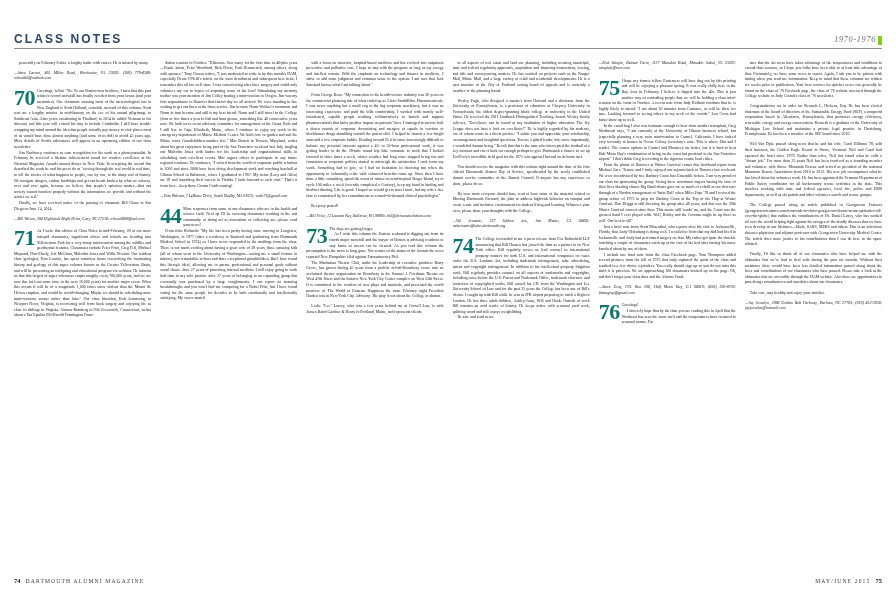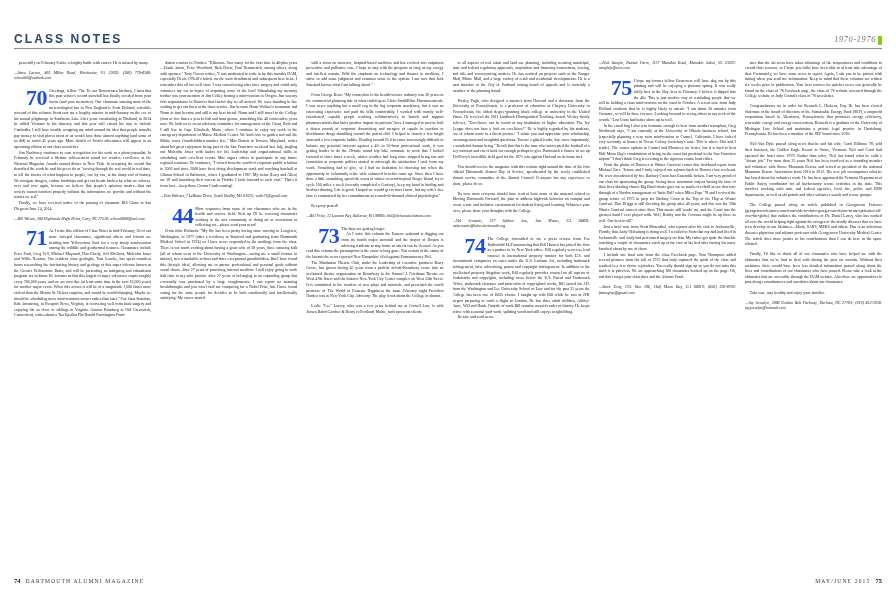--- a/index.html
+++ b/index.html
@@ -90,23 +90,23 @@
   .entry {
     margin-top: 7px;
   }
   .entry:first-child { margin-top: 0; }
   .dropcap {
     float: left;
     font-family: "Liberation Serif", serif;
     font-weight: bold;
     font-size: 22px;
     line-height: 0.82;
-    margin: 1px 2px 0 12px;
+    margin: 1px 2px 0 0;
     letter-spacing: -0.5px;
-    color: #1d4ed8;
+    color: #0f766e;
   }
   .entry p { text-indent: 0; }
   .entry p + p { text-indent: 5px; }
 
   
   .footer {
     position: absolute;
     left: 14px;
     right: 14px;
     bottom: 16px;
@@ -196,20 +196,25 @@
       <div class="col">
         <p class="sig gap noindent">—Rick Sample, Retreat Farm, 1137 Manakin Road, Manakin Sabot, VA 23202; samplejr@msn.com</p>
         <div class="entry">
           <span class="dropcap">75</span>
           <p>I hope my former fellow Easterners will have dug out by this printing and will be enjoying a pleasant spring. It was really chilly here in the Bay Area in February; I believe it dipped into the 40s. This is just another way of reminding people that we will be holding a class mini-reunion on the coast in October. A recent note from Judy Holland confirms that he is highly likely to attend. "I am about 30 minutes from Custance, so will be there for sure. Looking forward to seeing others in my neck of the woods." Lou Cross had better show up as well.</p>
           <p>In the email bag I also was fortunate enough to hear from another transplant, Greg Northcraft says, "I am currently at the University of Illinois business school, but (especially planning a very soon mini-reunion to Carmel, California. I have indeed very seriously at houses in Ocean Colony (secretary's note: This is where Elin and I reside). The course options in Carmel and Monterey are better, but it is hard to beat Half Moon Bay's combination of being on the coast but proximal to the San Francisco airport." I don't think Greg is referring to the rigorous course load either.</p>
           <p>From the plains of Hanover at Winter Carnival comes this first-hand report from Michael Garr. "Jeanne and I truly enjoyed our sojourn back to Hanover last weekend. We were incentivized by free Barbary Coast Jazz Ensemble tickets. I am very proud of our class for sponsoring the group. Seeing these non-music majors having the time of their lives blasting classic Big Band charts gave me as much of a thrill as our first run-through of a Nardon arrangement of 'Satin Doll' when Miles Pope '78 and I revived the group winter of 1973 in prep for Barbary Coast at the Top of the Hop at Winter Carnival. Don Driggs is still directing the group after 40 years, and this was the 39th Winter Carnival concert since then. This music still 'sends' me, and the Coast was the greatest band I ever played with. Well, Bobby and the Coronas might be up there as well. Our best to all!"</p>
           <p>Just a brief note from Scott Mosenthal, who reports after his visit to Jacksonville, Florida, that Andy Oldenburg is doing well. I recalled to Scott that my dad had lived in Jacksonville and Andy had performed surgery on him. My father got quite the chuckle watching a couple of classmates catch up at the foot of his bed after having his nurse knocked about by one of them.</p>
           <p>I include one final note from the class Facebook page. Tom Thompson added several pictures from the fall of 1973 that truly captured the spirit of the class and resulted in a few choice rejoinders. You really should sign up so you do not miss this stuff; it is priceless. We are approaching 100 classmates hooked up on the page. Oh, and don't forget your class dues and the Alumni Fund.</p>
           <p class="sig gap noindent">—Steve Gray, P.O. Box 396, Half Moon Bay, CA 94019; (650) 302-8738; fratergray@gmail.com</p>
+        </div>
+        <div class="entry">
+          <span class="dropcap">76</span>
+          <p>Greetings!</p>
+          <p>I sincerely hope that by the time you are reading this in April that the Northeast has seen the snow melt and the temperatures have returned to seasonal norms. I'm</p>
         </div>
       </div>
       <div class="col">
         <p class="gap">sure that the ski areas have taken advantage of the temperatures and conditions to extend their seasons, so I hope you folks have been able to at least take advantage of that. Fortunately, we have some news to report. Again, I ask you to be patient with timing when you send me information. Keep in mind that these columns are written six weeks prior to publication. Your best sources for quicker news can generally be found on the class of '76 Facebook page, the class of '76 website accessed through the College website or Judy Costari's class of '76 newsletter.</p>
         <p class="gap">Congratulations are in order for Kenneth L. Hickens, Esq. He has been elected chairman of the board of directors of the Sustainable Energy Fund (SEF), a nonprofit corporation based in Allentown, Pennsylvania, that promotes energy efficiency, renewable energy and energy conservation. Kenneth is a graduate of the University of Michigan Law School and maintains a private legal practice in Harrisburg, Pennsylvania. He has been a member of the SEF board since 2010.</p>
         <p class="gap">Neil Van Dyke passed along news that he and his wife, Carol Hillman '78, sold their business, the Golden Eagle Resort in Stowe, Vermont. Neil and Carol had operated the hotel since 1979. Rather than retire, Neil has found what he calls a "dream job." For more than 35 years Neil has been involved as a founding member and volunteer with Stowe Mountain Rescue and served as president of the national Mountain Rescue Association from 2010 to 2012. His new job encompasses what he has loved about his volunteer work. He has been appointed the Vermont Department of Public Safety coordinator for all backcountry rescue activities in the state. This involves working with state and federal agencies, local fire, police and EMS departments, as well as ski patrols and other volunteer search and rescue groups.</p>
         <p class="gap">The College passed along an article published in Georgetown Features (georgetown-features.com/from-side-to-chrin-georgetown-doctor-treats-epidemics-all-over-the-globe) that outlines the contributions of Dr. Daniel Lucey, who has worked all over the world helping fight against the ravages of the deadly diseases that we have seen develop in our lifetimes—Ebola, SARS, MERS and others. Dan is an infectious diseases physician and adjunct professor with Georgetown University Medical Center. The article does more justice to his contributions than I can do here in the space allotted.</p>
         <p class="gap">Finally, I'd like to thank all of our classmates who have helped me with the obituaries that we've had to deal with during the past six months. Without their assistance there would have been less detailed information passed along about the lives and contributions of our classmates who have passed. Please take a look at the obituaries that are accessible through the DAM website. Also there are opportunities to pass along remembrances and anecdotes about our classmates.</p>
         <p class="gap">Take care, stay healthy and enjoy your families.</p>
         <p class="sig gap noindent">—Jay Josselyn, 2006 Golden Belt Parkway, Durham, NC 27703; (919) 452-3938; jayjosselyn@hotmail.com</p>

